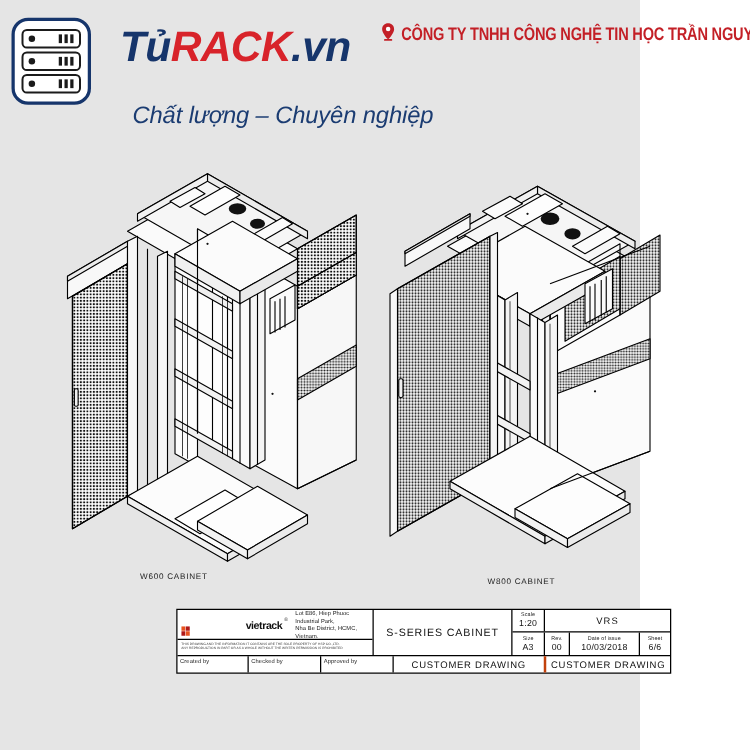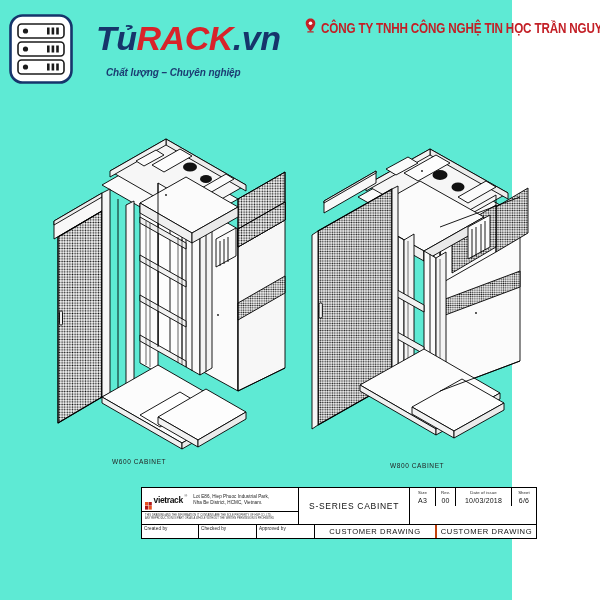--- a/index.html
+++ b/index.html
@@ -6,21 +6,21 @@
   html, body {
     margin: 0; padding: 0;
     width: 600px; height: 600px;
     background: #ffffff;
     font-family: "Liberation Sans", sans-serif;
     overflow: hidden;
   }
   #page {
     position: relative;
     width: 512px; height: 600px;
-    background: #5eead4;
+    background: #e5e5e5;
   }
 
   
   #header {
     position: absolute;
     left: 0; top: 0;
     width: 600px; height: 100px;
   }
   #logo-block {
     position: absolute;
@@ -41,25 +41,25 @@
     font-size: 34px;
     letter-spacing: -0.5px;
     line-height: 40px;
   }
   .w-tu   { color: #16356b; }
   .w-rack { color: #d8232a; }
   .w-dot  { color: #16356b; }
   .w-vn   { color: #16356b; }
   #brand-tagline {
     position: absolute;
-    left: 98px; top: 57px;
+    left: 98px; top: 72px;
     white-space: nowrap;
     font-style: italic;
-    font-weight: bold;
-    font-size: 10px;
+    font-weight: normal;
+    font-size: 19px;
     color: #1b3c72;
     letter-spacing: -0.1px;
   }
   #contact-block {
     position: absolute;
     left: 305px; top: 14px;
     width: 292px; height: 80px;
   }
   #company-line {
     position: absolute;
@@ -160,20 +160,21 @@
     gap: 1.5px;
     flex: 0 0 auto;
   }
   #vietrack-mark { width: 7px; height: 8px; position: relative; }
   #vietrack-name {
     font-size: 8.5px;
     font-weight: bold;
     color: #111;
     letter-spacing: -0.35px;
     position: relative;
+    margin-left: 43px;
   }
   #vietrack-tm {
     font-size: 4px;
     color: #333;
     position: relative;
     top: -4px;
     left: 0px;
   }
   #tb-address {
     font-size: 4.6px;
@@ -556,20 +557,27 @@
           <div id="tb-disclaimer">
             <span>THIS DRAWING AND THE INFORMATION IT CONTAINS ARE THE SOLE PROPERTY OF HSP CO.,LTD.</span><br>
             <span>ANY REPRODUCTION IN PART OR AS A WHOLE WITHOUT THE WRITEN PERMISSION IS PROHIBITED</span>
           </div>
         </div>
 
         <div id="tb-drawing-name">S-SERIES CABINET</div>
 
         <div id="tb-meta">
 
+          <div id="tb-meta-row1">
+            <div class="tb-cell" id="tb-scale">
+              <span class="tb-cell-label">Scale</span>
+              <span class="tb-cell-value">1:20</span>
+            </div>
+            <div id="tb-vrs">VRS</div>
+          </div>
 
           <div id="tb-meta-row2">
             <div class="tb-cell" id="tb-size">
               <span class="tb-cell-label">Size</span>
               <span class="tb-cell-value">A3</span>
             </div>
             <div class="tb-cell" id="tb-rev">
               <span class="tb-cell-label">Rev.</span>
               <span class="tb-cell-value">00</span>
             </div>

